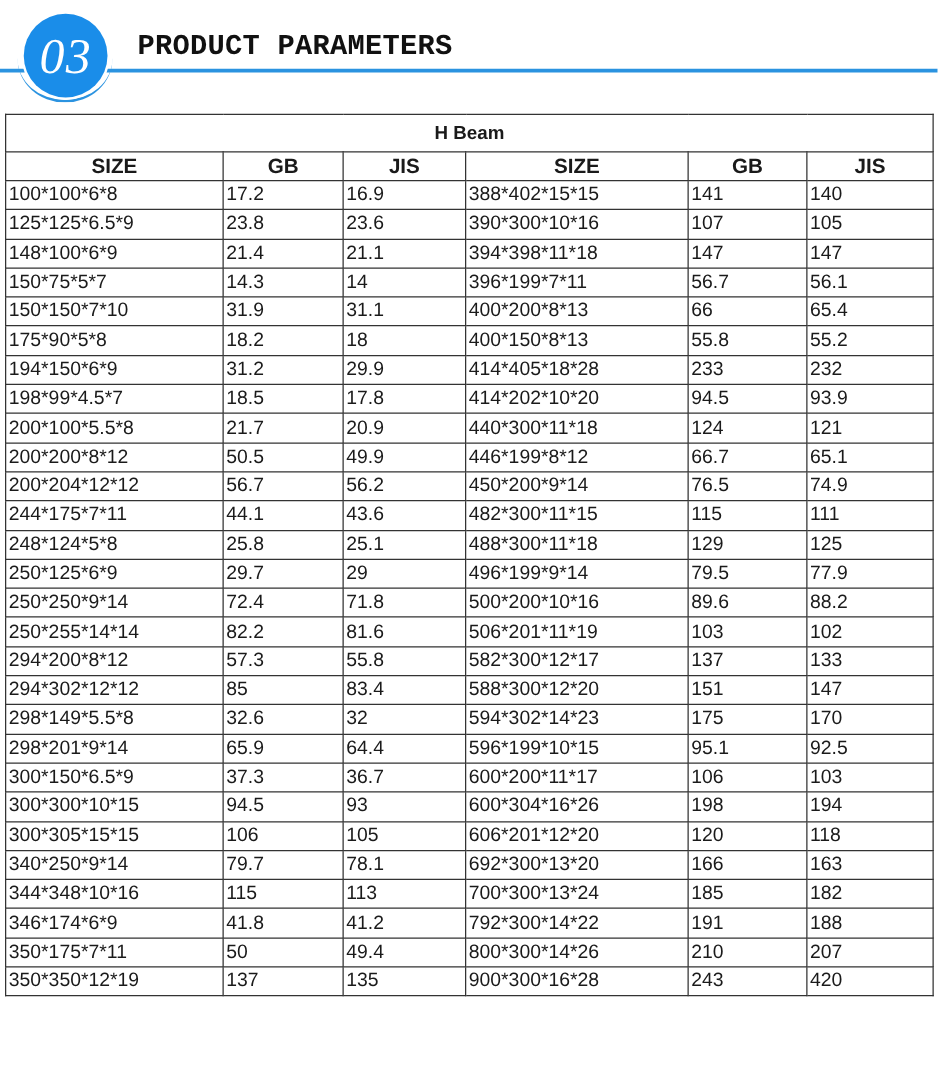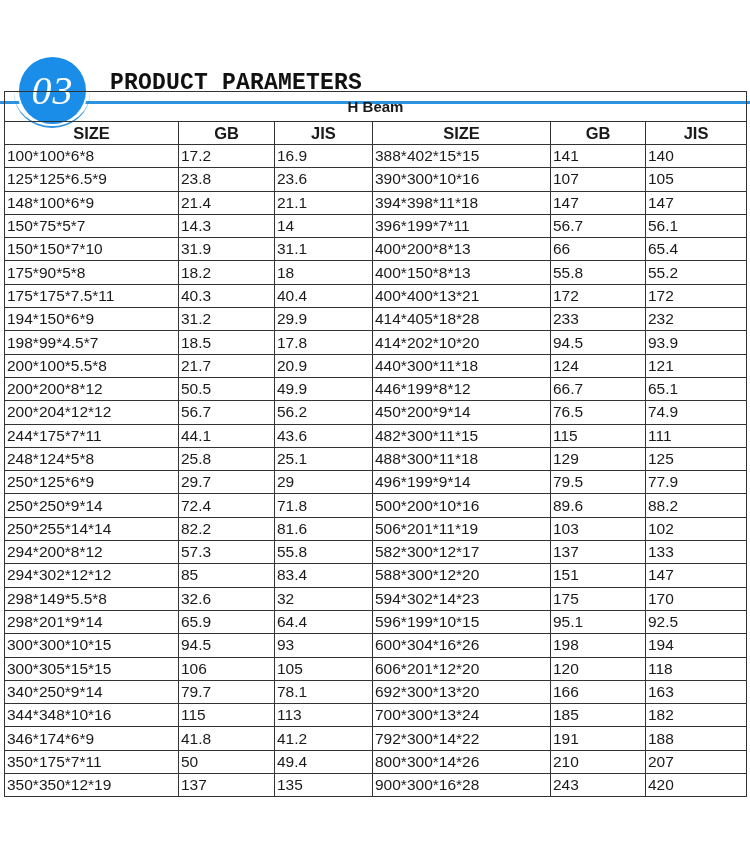--- a/index.html
+++ b/index.html
@@ -15,21 +15,20 @@
       font-family: "Liberation Sans", "DejaVu Sans", sans-serif;
       color: #111111;
     }
     
     .section-header {
       position: absolute;
       left: 0;
       top: 0;
       width: 750px;
       height: 90px;
-      margin-top: 46px;
     }
     .header-line {
       position: absolute;
       left: 0;
       top: 55px;
       width: 750px;
       height: 3px;
       background: #2b93e0;
     }
     .badge-ring {
@@ -192,28 +191,20 @@
       </tr>
       <tr class="data-row">
         <td>175*90*5*8</td>
         <td>18.2</td>
         <td>18</td>
         <td>400*150*8*13</td>
         <td>55.8</td>
         <td>55.2</td>
       </tr>
       <tr class="data-row">
-        <td>175*175*7.5*11</td>
-        <td>40.3</td>
-        <td>40.4</td>
-        <td>400*400*13*21</td>
-        <td>172</td>
-        <td>172</td>
-      </tr>
-      <tr class="data-row">
         <td>194*150*6*9</td>
         <td>31.2</td>
         <td>29.9</td>
         <td>414*405*18*28</td>
         <td>233</td>
         <td>232</td>
       </tr>
       <tr class="data-row">
         <td>198*99*4.5*7</td>
         <td>18.5</td>
@@ -312,20 +303,28 @@
       </tr>
       <tr class="data-row">
         <td>298*201*9*14</td>
         <td>65.9</td>
         <td>64.4</td>
         <td>596*199*10*15</td>
         <td>95.1</td>
         <td>92.5</td>
       </tr>
       <tr class="data-row">
+        <td>300*150*6.5*9</td>
+        <td>37.3</td>
+        <td>36.7</td>
+        <td>600*200*11*17</td>
+        <td>106</td>
+        <td>103</td>
+      </tr>
+      <tr class="data-row">
         <td>300*300*10*15</td>
         <td>94.5</td>
         <td>93</td>
         <td>600*304*16*26</td>
         <td>198</td>
         <td>194</td>
       </tr>
       <tr class="data-row">
         <td>300*305*15*15</td>
         <td>106</td>

